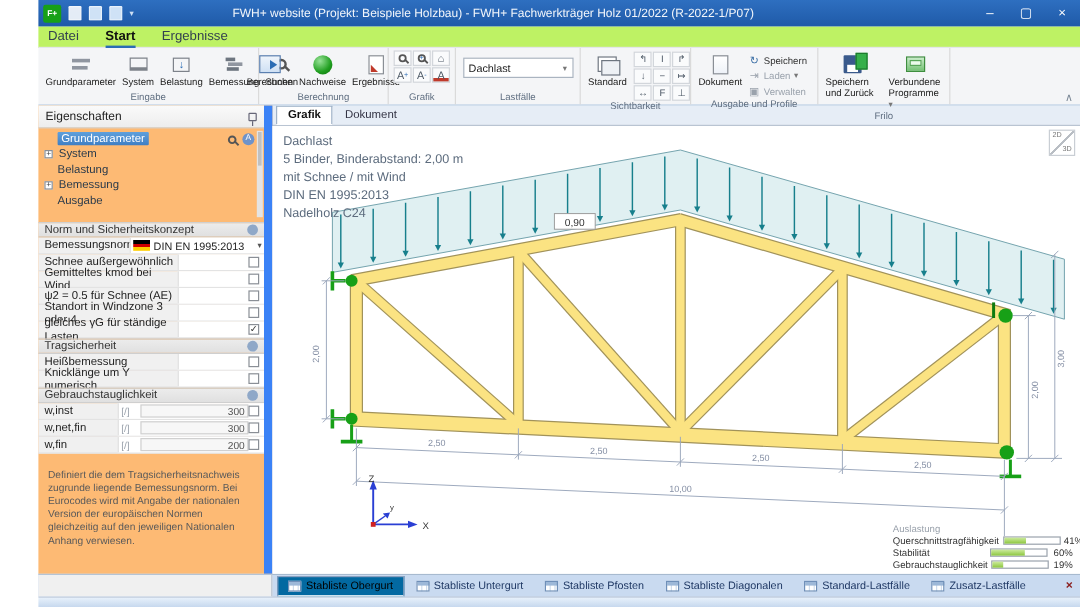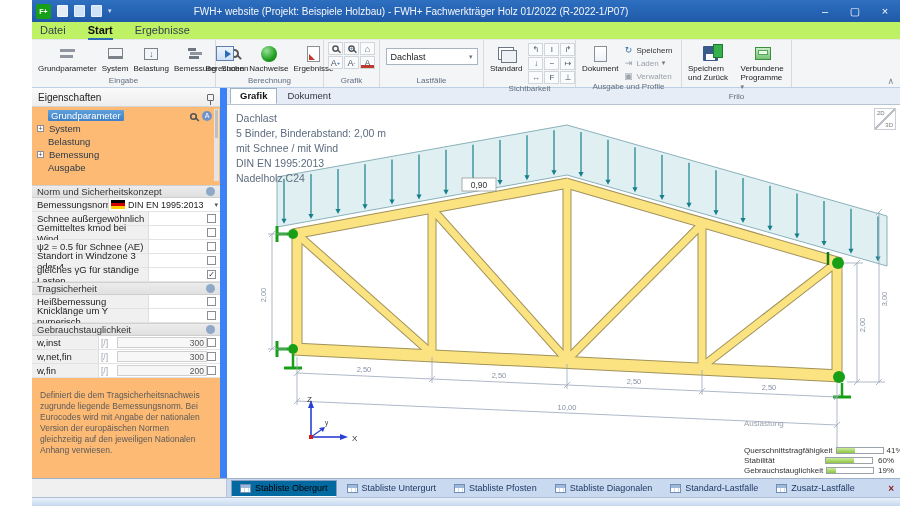--- a/index.html
+++ b/index.html
@@ -103,21 +103,21 @@
   .doctabs{height:17px;background:#e6edf6;border-bottom:1px solid #b9c4d2;display:flex;align-items:flex-end;padding-left:3px;font-size:9.5px;}
   .dtab{padding:1px 9px 2px;color:#334;border:1px solid transparent;}
   .dtab.active{background:#fff;border-color:#9fb2c8;border-bottom-color:#fff;font-weight:bold;color:#111;}
   .canvas{position:relative;height:373px;background:#fff;overflow:hidden;}
   .info{position:absolute;left:9px;top:6px;font-size:10.5px;color:#5d6c7e;line-height:15px;z-index:3;}
   .viewtoggle{position:absolute;top:3px;right:4px;width:22px;height:22px;border:1px solid #c9ced4;background:linear-gradient(135deg,#fff 47%,#b9bec4 47%,#b9bec4 53%,#fff 53%);font-size:6px;color:#777;z-index:3;}
   .viewtoggle .vt{position:absolute;}
   .viewtoggle .vt.t{left:2px;top:1px;}
   .viewtoggle .vt.b{right:2px;bottom:1px;}
   .util{position:absolute;right:6px;bottom:3px;width:150px;font-size:8px;color:#333;z-index:3;}
-  .util .ut{color:#9aa2ac;margin-bottom:17px;}
+  .util .ut{color:#9aa2ac;margin-bottom:0;}
   .urow{display:flex;align-items:center;height:10px;}
   .ulabel{flex:1;white-space:nowrap;}
   .ubar{width:48px;height:7px;border:1px solid #9aa2ac;background:#fff;margin:0 3px;flex:none;}
   .ufill{height:100%;background:linear-gradient(#cdeb9e,#8cc63f);}
   .upct{width:18px;text-align:right;}
   
   .bottombar{height:19px;display:flex;background:#c9daf0;border-top:1px solid #9fb2c8;}
   .bb-left{width:195px;background:#f0f0f0;border-right:1px solid #b9c4d2;}
   .bb-tabs{flex:1;display:flex;align-items:center;padding-left:4px;gap:2px;position:relative;}
   .btab{display:flex;align-items:center;gap:4px;font-size:9px;color:#1f3864;padding:2px 8px;height:17px;}

